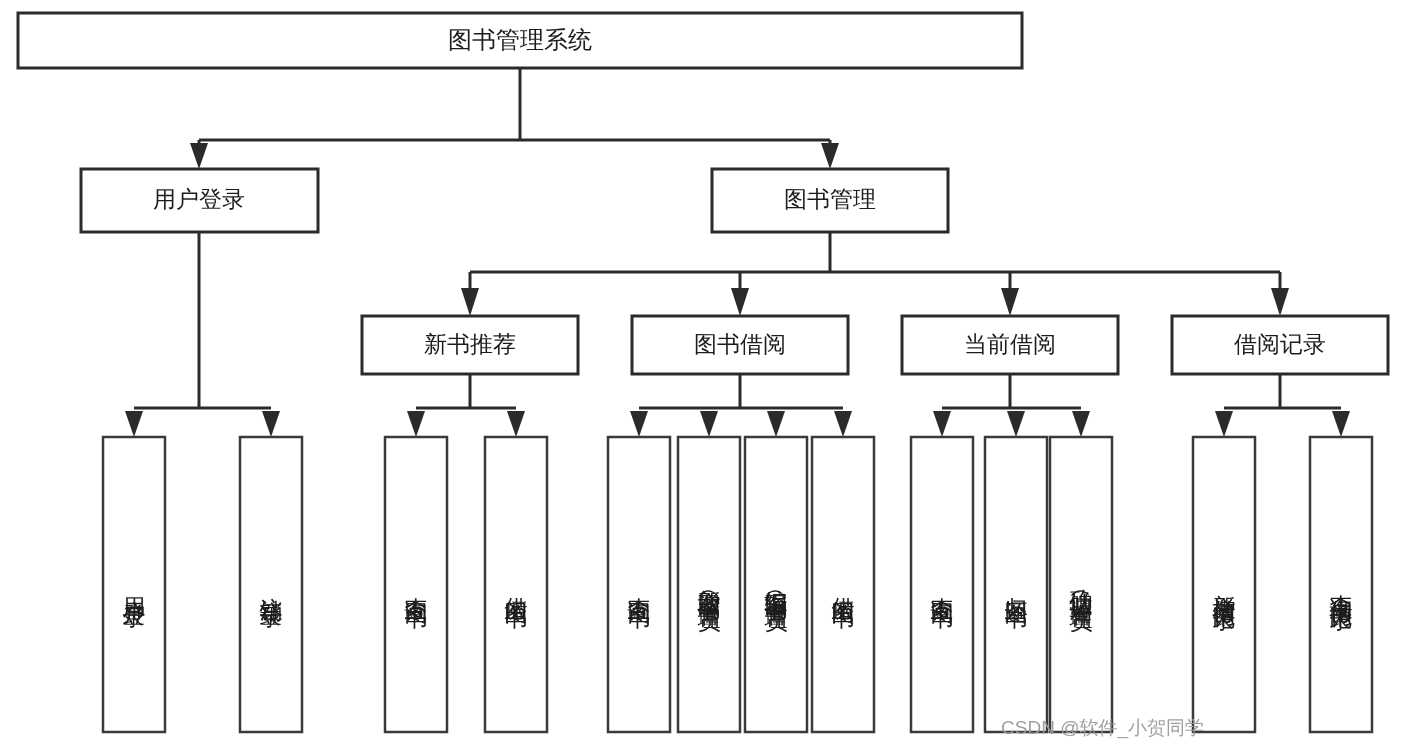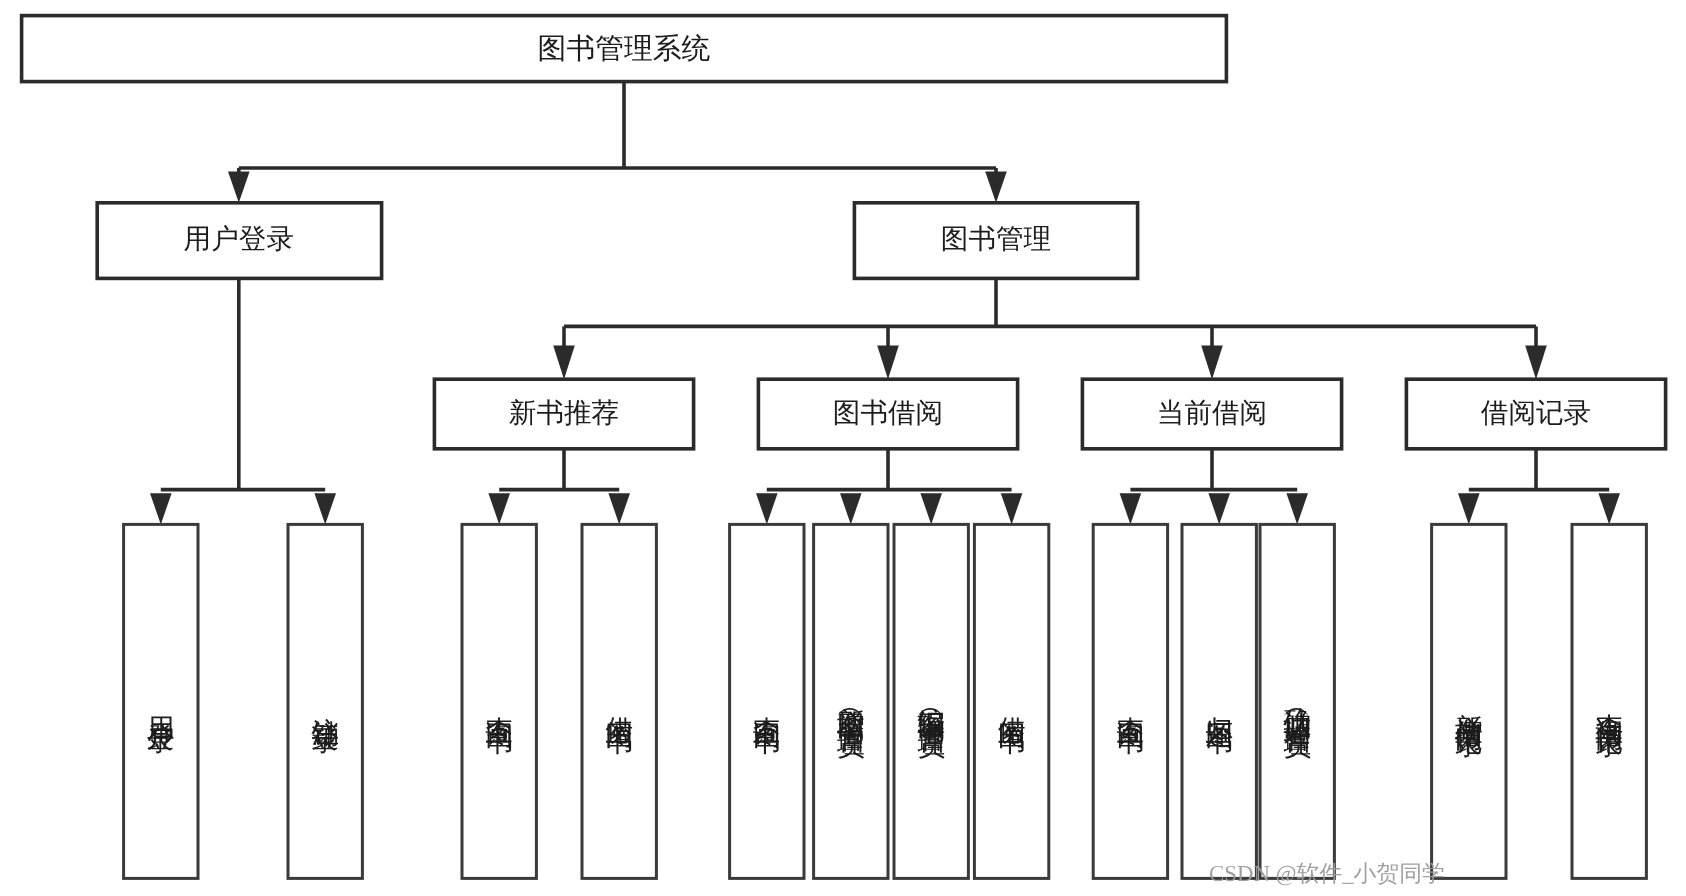--- a/index.html
+++ b/index.html
@@ -73,21 +73,21 @@
     line-height: 1.18;
     letter-spacing: 3px;
     color: #1c1c1c;
     white-space: nowrap;
     pointer-events: none;
   }
   #watermark {
     position: absolute;
     right: 8px;
     bottom: 6px;
-    font-family: Liberation Serif, serif;
+    font-family: Liberation Sans, sans-serif;
     font-size: 19px;
     color: #9b9b9b;
     opacity: 0.95;
     white-space: nowrap;
     text-align: center;
   }
 </style>
 </head>
 <body>
 

